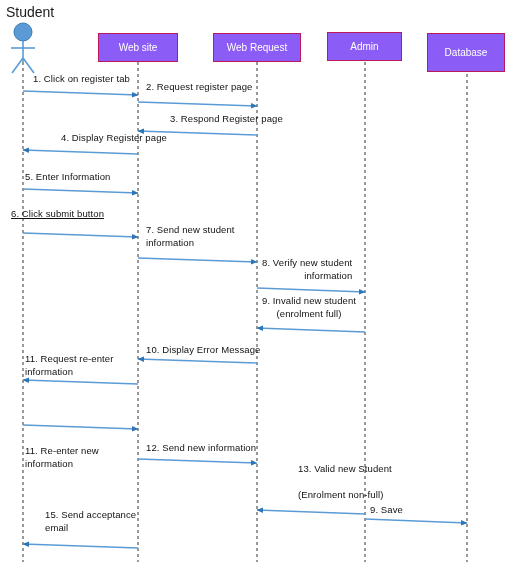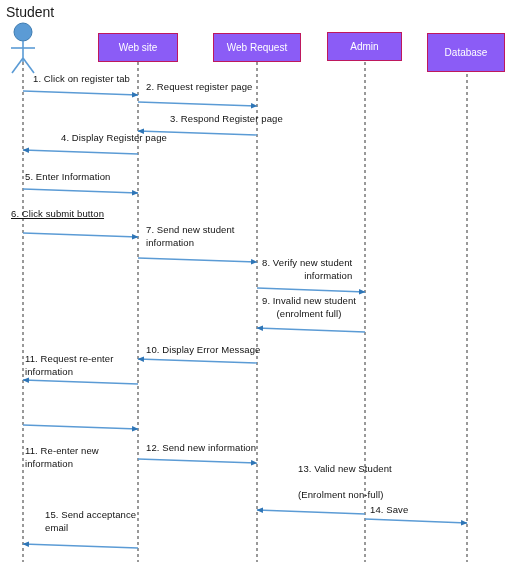--- a/index.html
+++ b/index.html
@@ -127,17 +127,17 @@
 (enrolment full)</div>
       <div class="msg-label" style="left: 146px; top: 343px;">10. Display Error Message</div>
       <div class="msg-label" style="left: 25px; top: 352px;">11. Request re-enter
 information</div>
       <div class="msg-label" style="left: 25px; top: 399px; margin-top: 45px;">11. Re-enter new
 information</div>
       <div class="msg-label" style="left: 146px; top: 441px;">12. Send new information</div>
       <div class="msg-label" style="left: 274px; top: 462px; margin-left: 24px;">13. Valid new Student
 
 (Enrolment non-full)</div>
-      <div class="msg-label" style="left: 370px; top: 503px;">14. Save</div>
+      <div class="msg-label" style="left: 370px; top: 503px;">9. Save</div>
       <div class="msg-label" style="left: 13px; top: 508px; margin-left: 32px;">15. Send acceptance
 email</div>
     </div>
 </div>
 
 </body></html>

